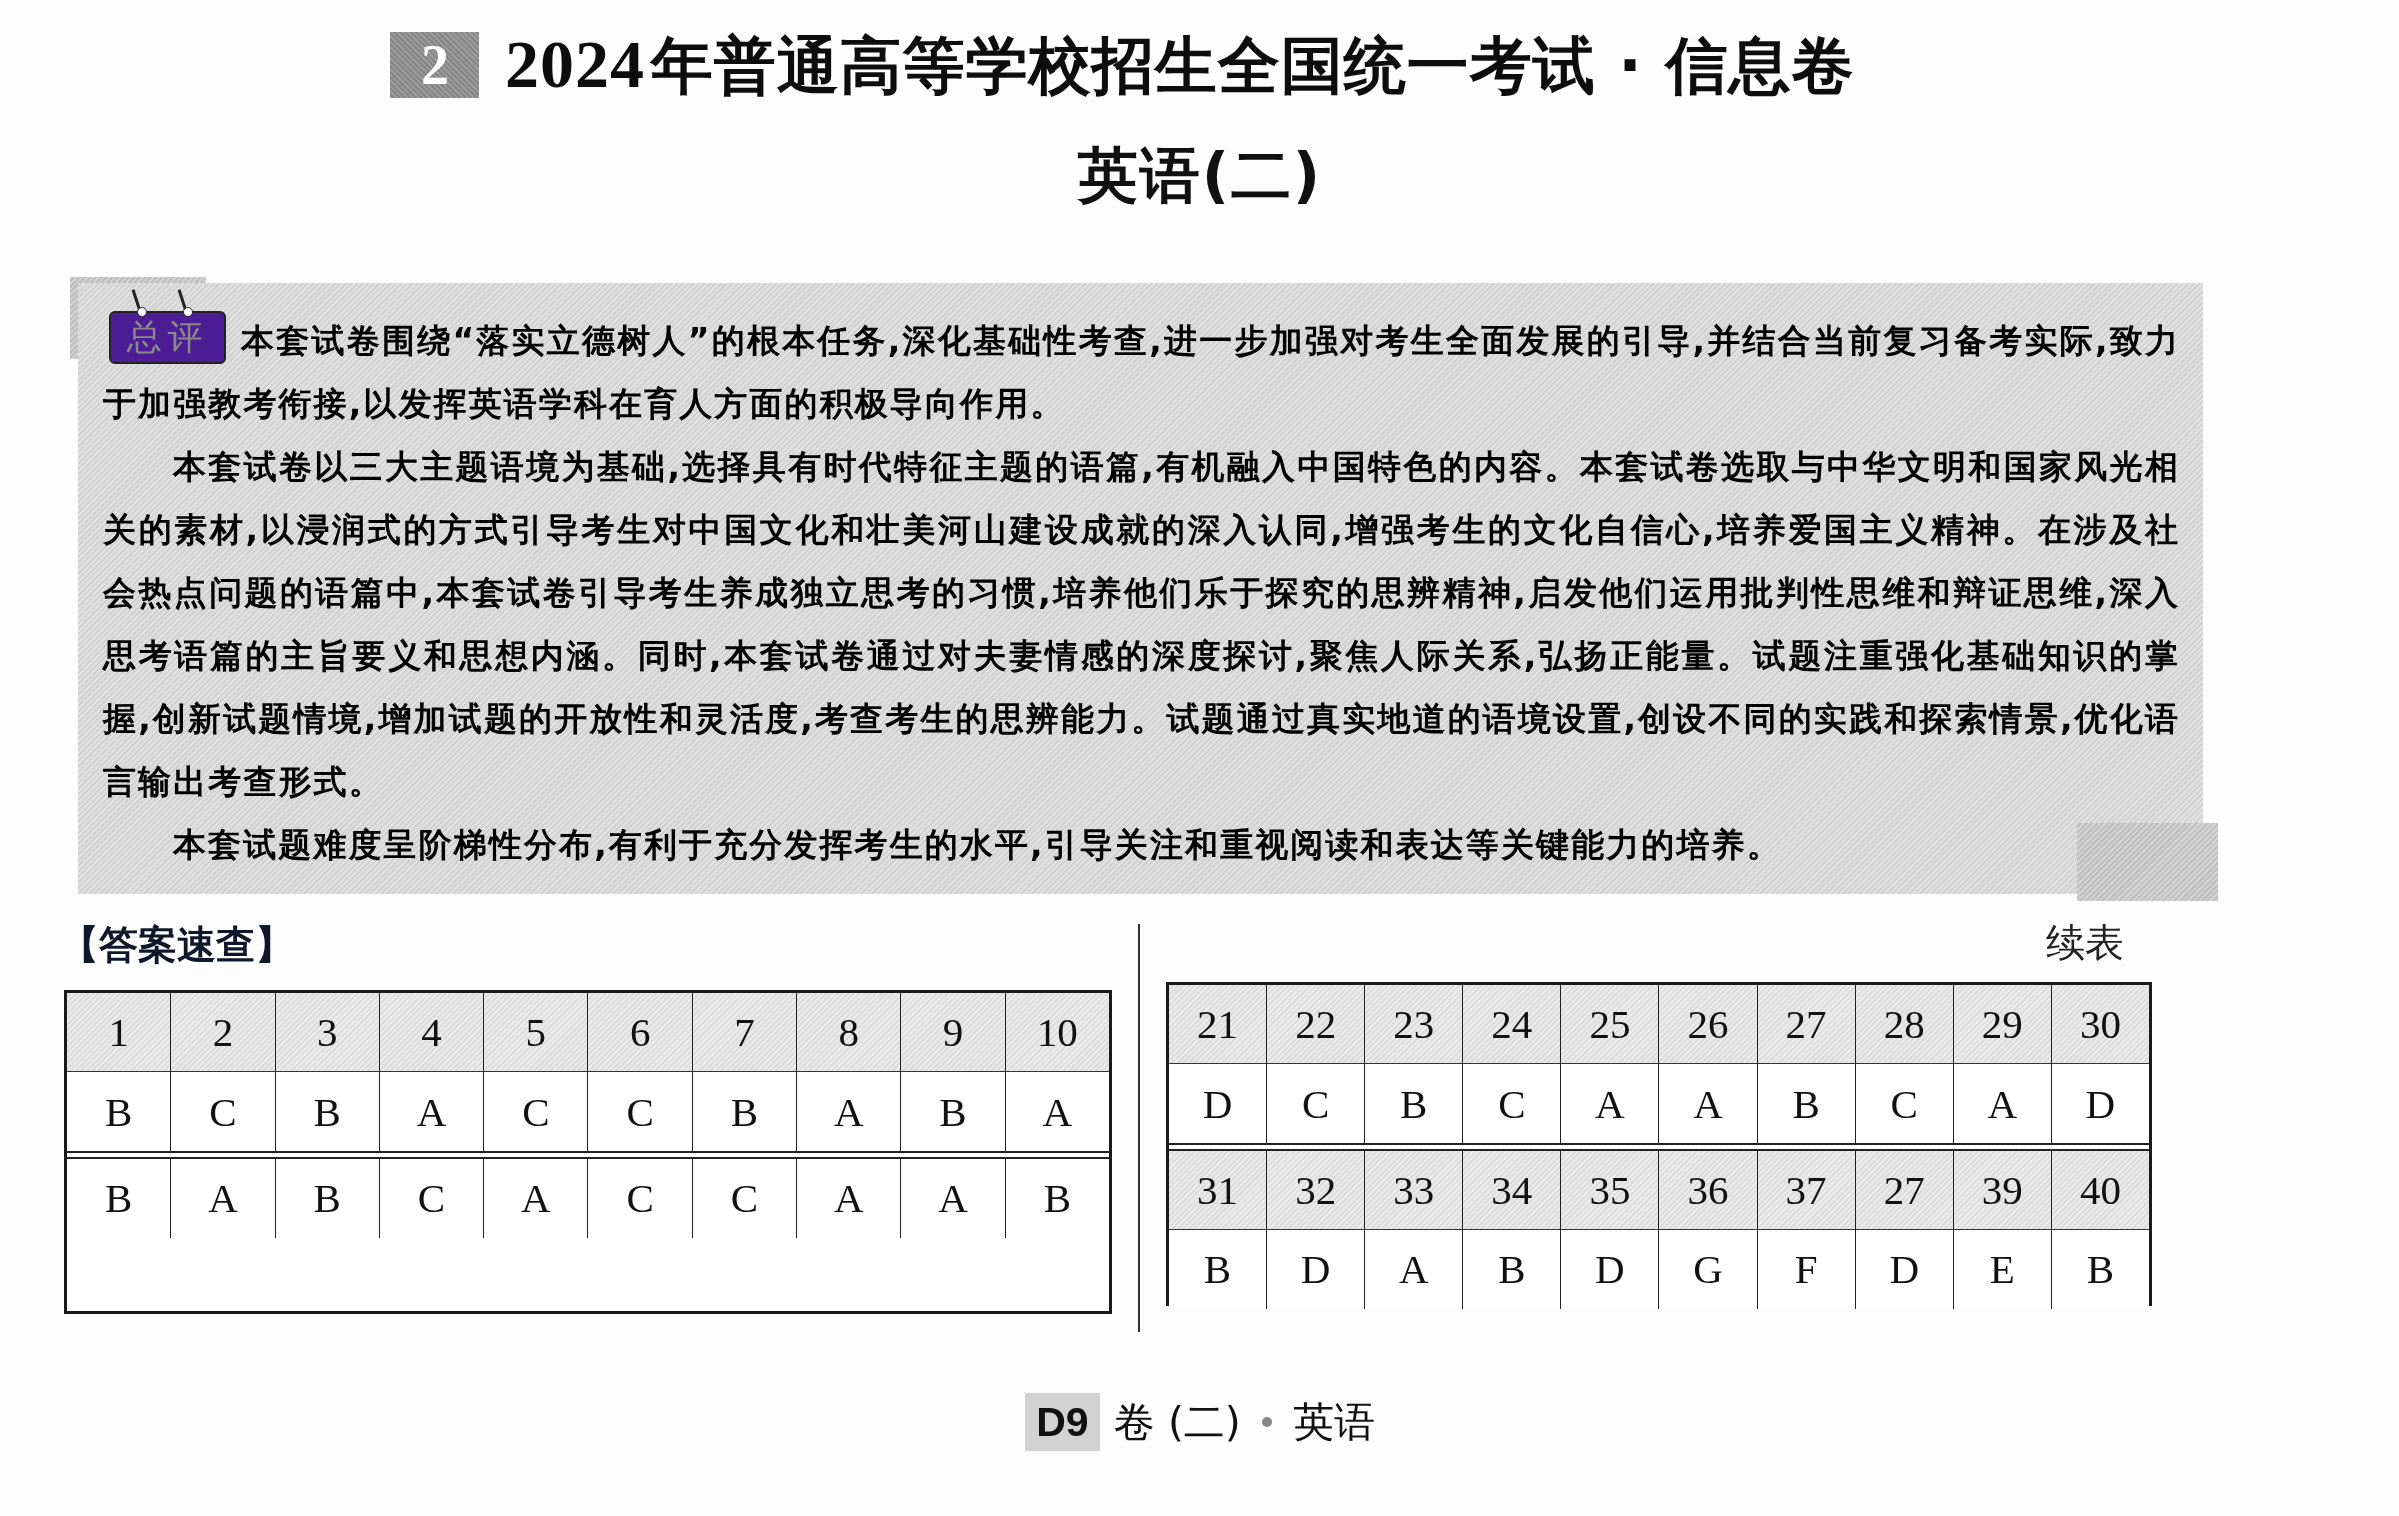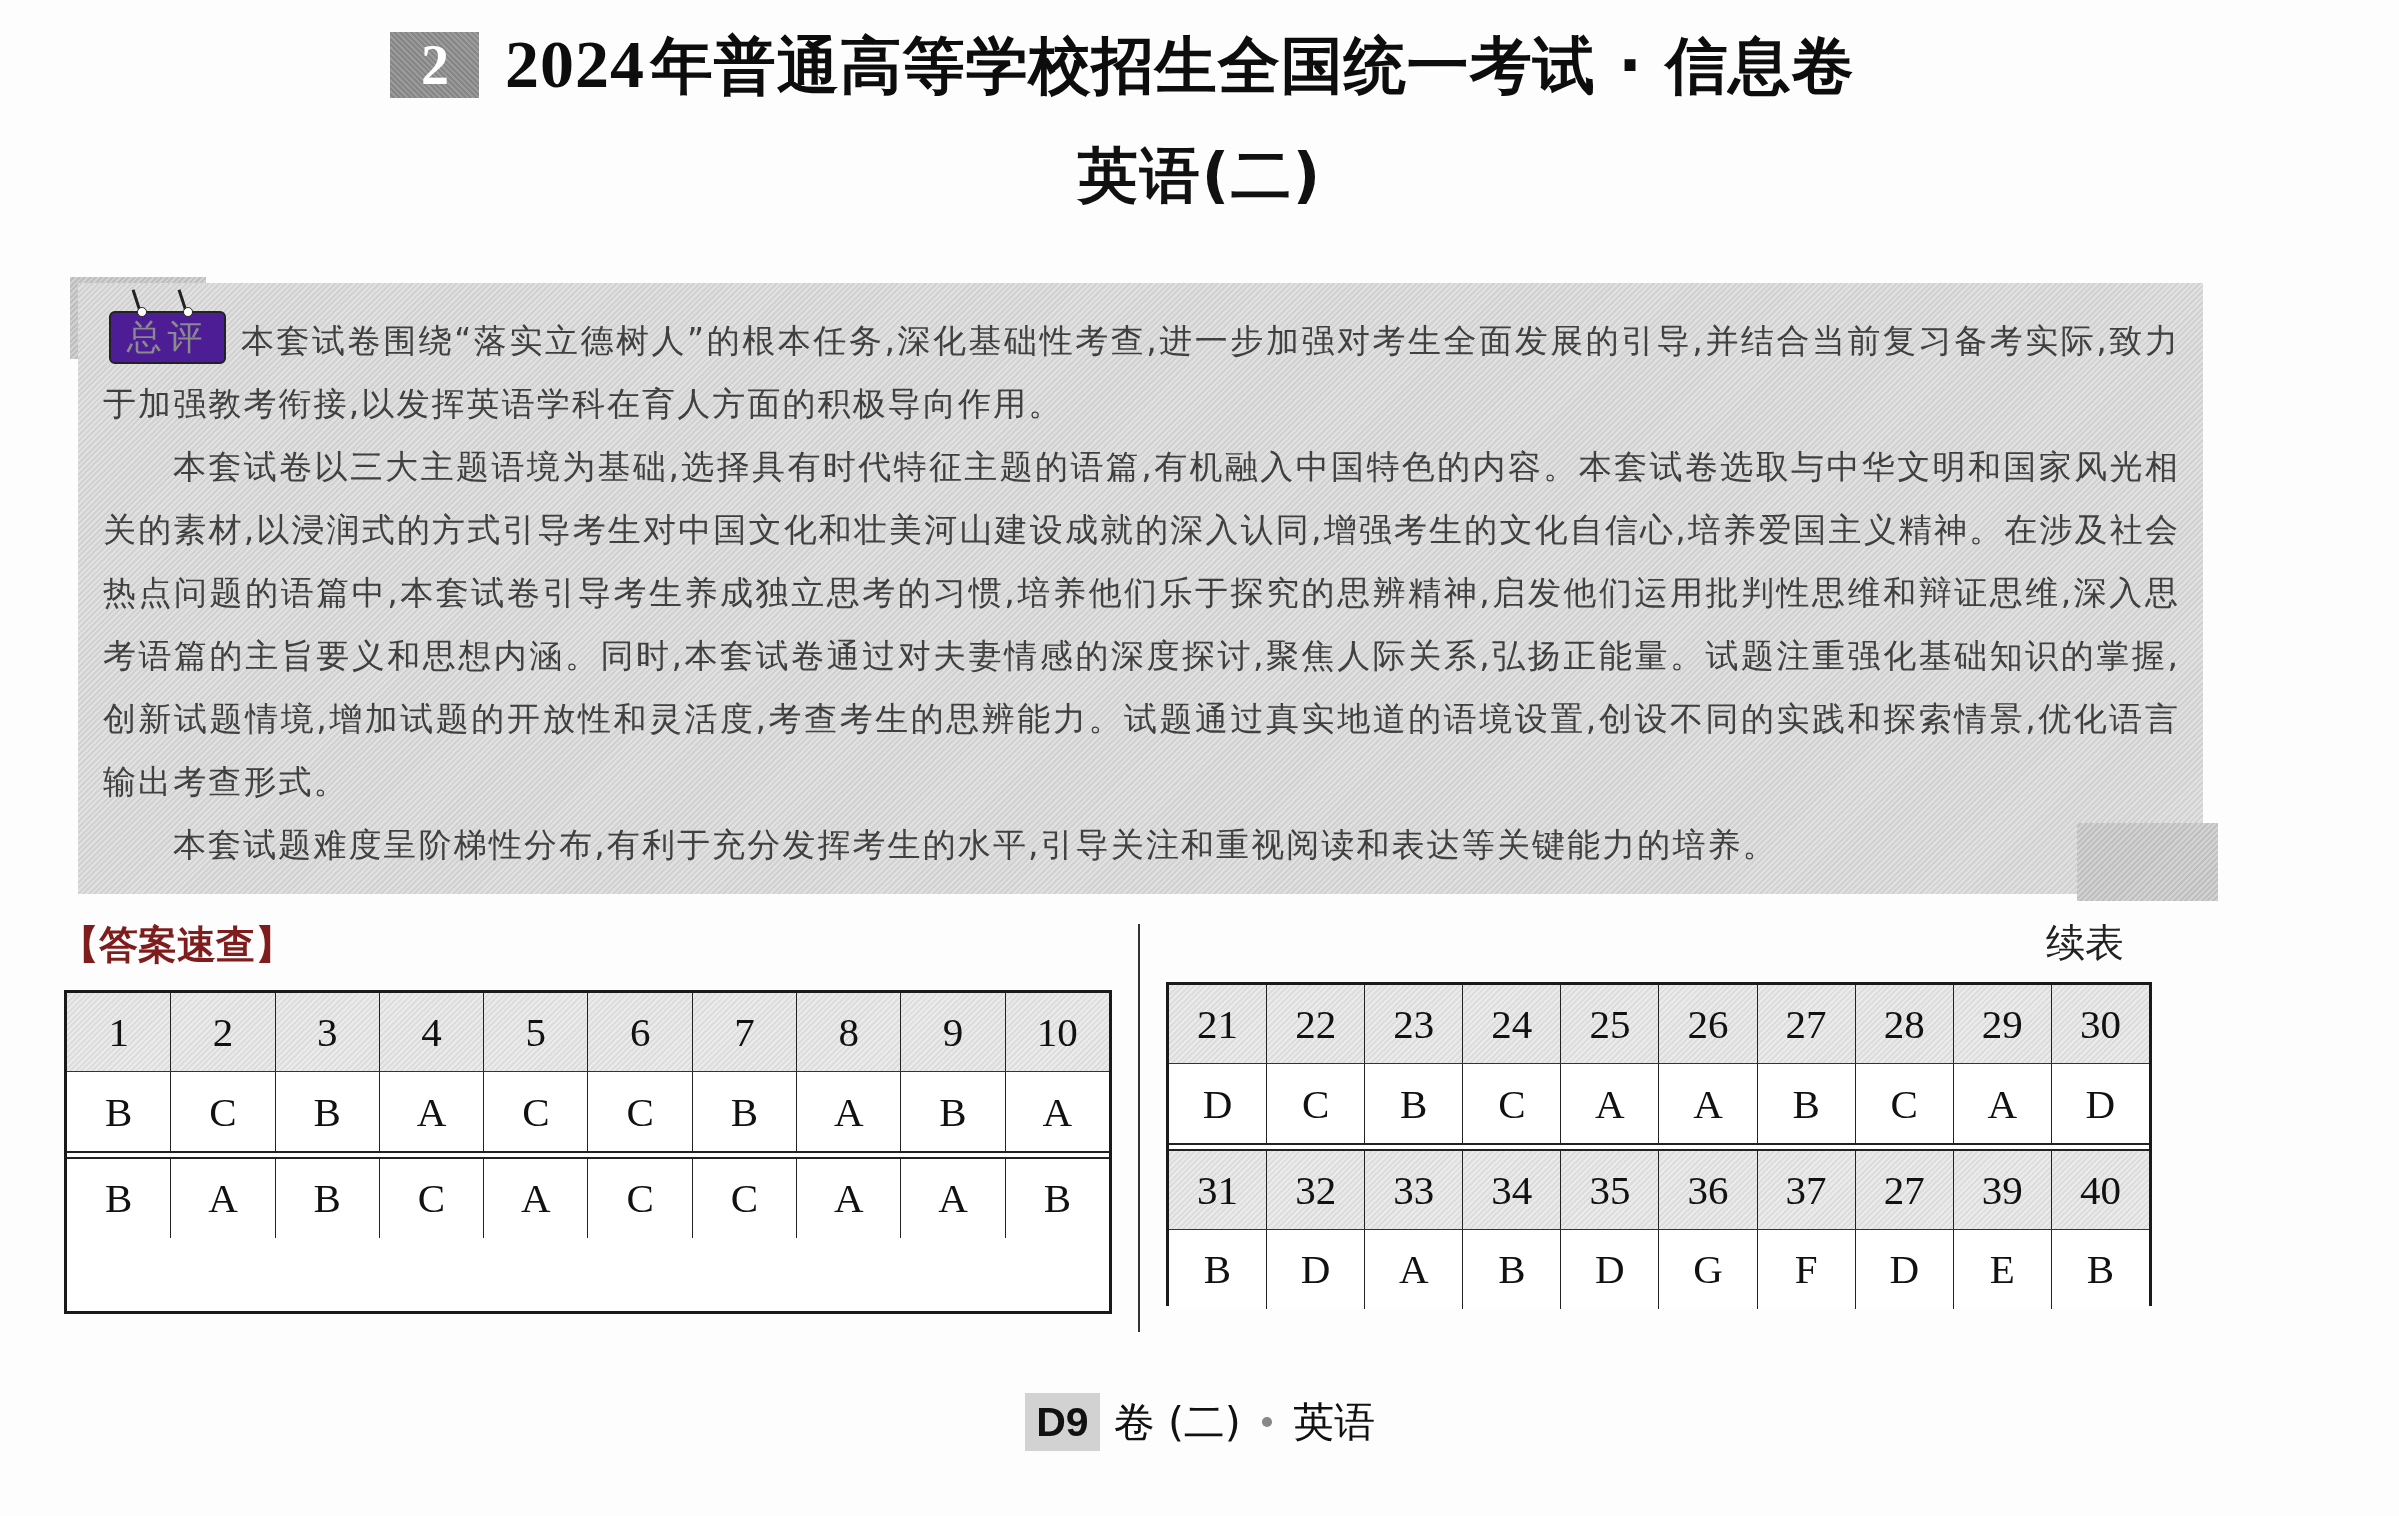--- a/index.html
+++ b/index.html
@@ -136,44 +136,45 @@
     .hang-dot.r { left: 183px; top: 307px; }
 
     .summary-text {
       position: absolute;
       left: 103px;
       top: 309px;
       width: 2077px;
       font-family: "DejaVu Sans", sans-serif;
       font-size: 33px;
       line-height: 63px;
-      color: #404040;
+      color: #000000;
       letter-spacing: 2.1px;
       text-align: justify;
+      font-weight: bold;
     }
     .summary-text p {
       margin: 0;
     }
     .summary-text p.first {
       text-indent: 138px;
     }
     .summary-text p.indent {
       text-indent: 70px;
     }
 
     
     .answers-heading {
       position: absolute;
       left: 60px;
       top: 920px;
       font-family: Liberation Serif, serif;
       font-size: 39px;
       font-weight: bold;
       line-height: 49px;
-      color: #7f1d1d;
+      color: #0f172a;
     }
     .continued-label {
       position: absolute;
       left: 2046px;
       top: 918px;
       font-family: "DejaVu Sans", sans-serif;
       font-size: 39px;
       line-height: 49px;
       color: #222;
     }

